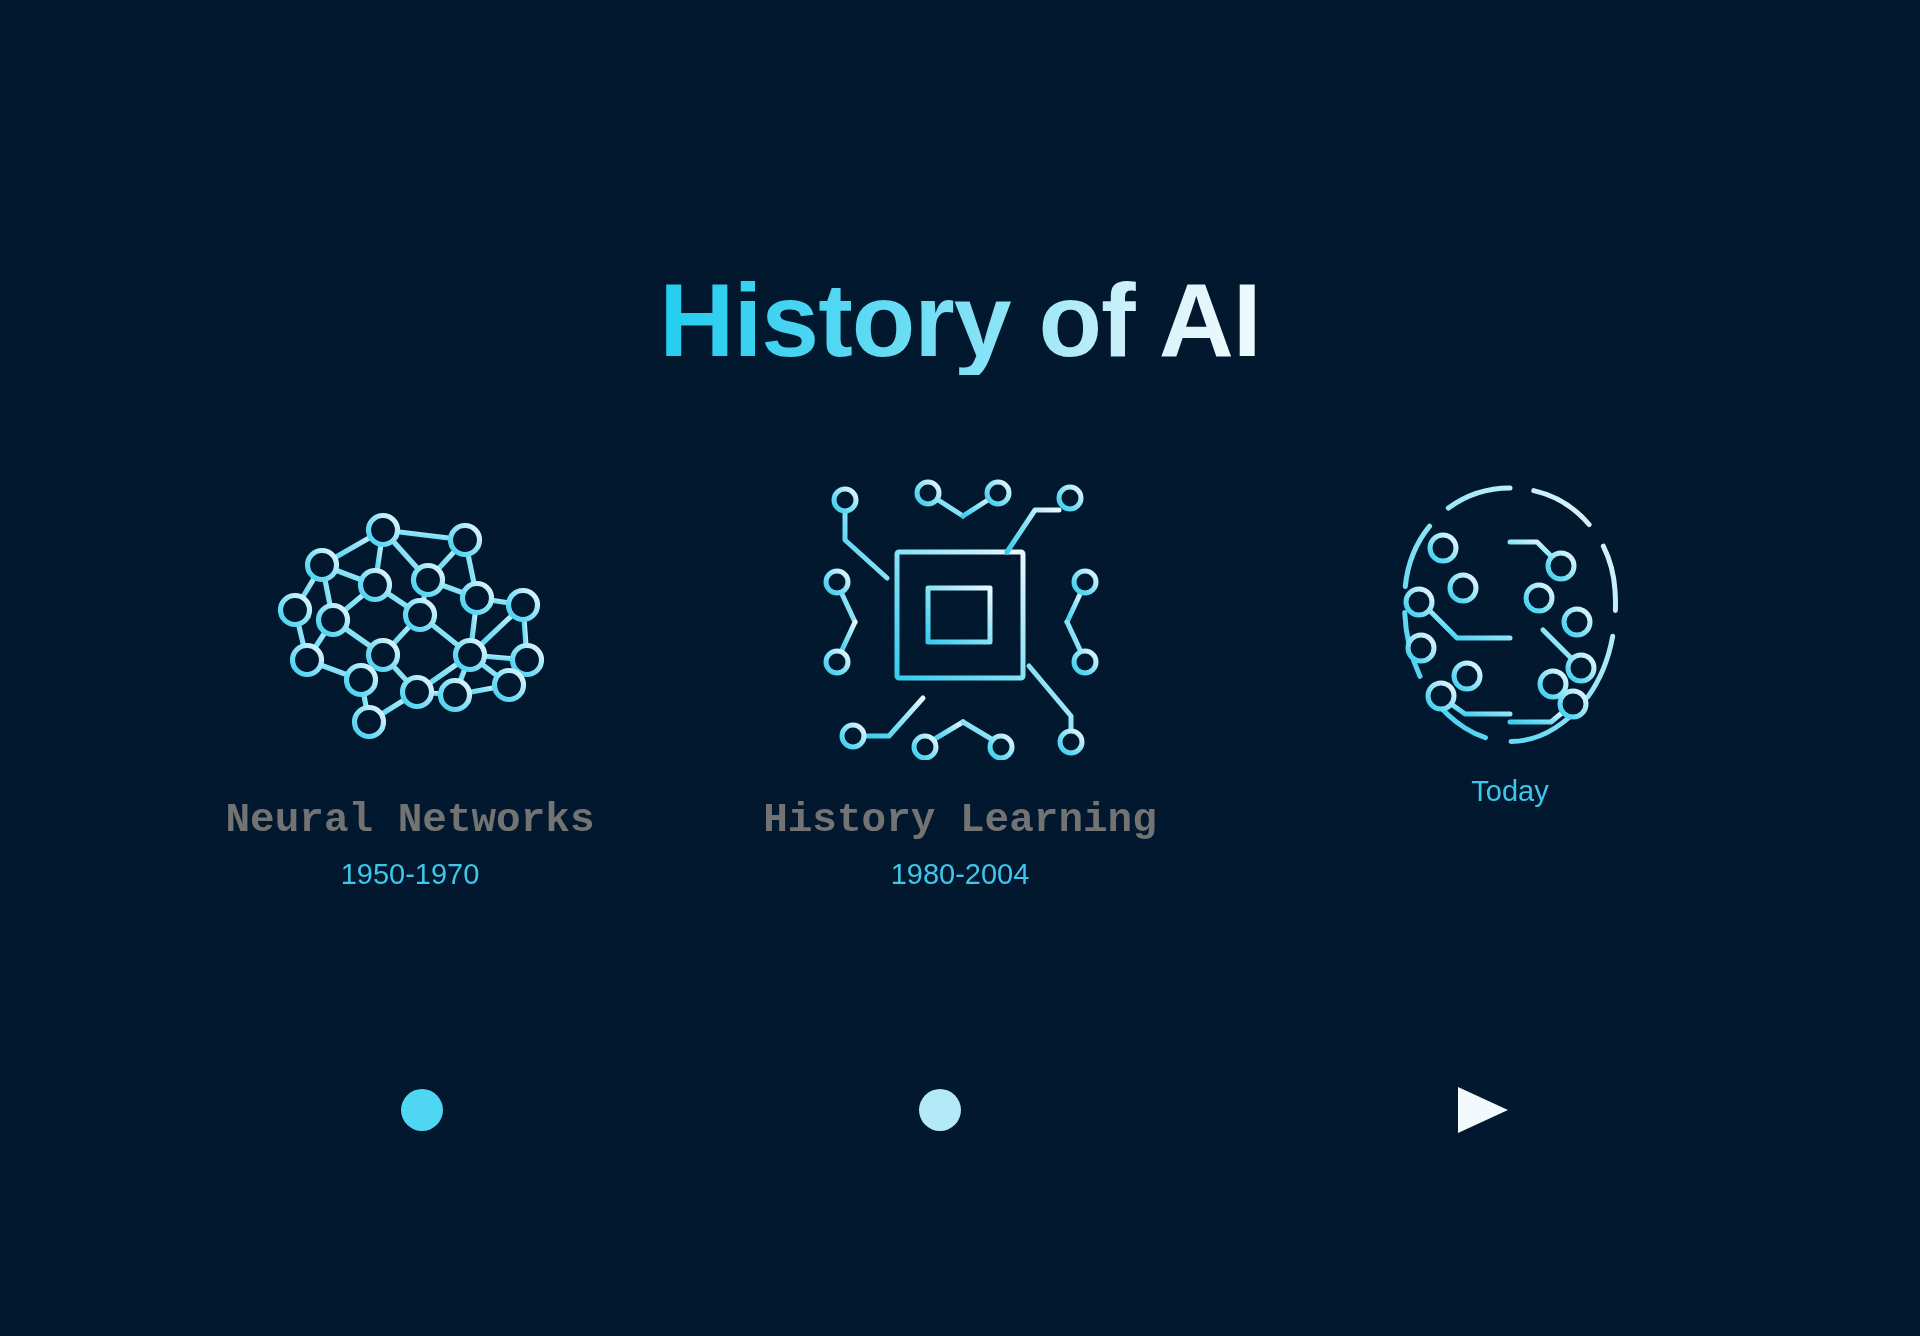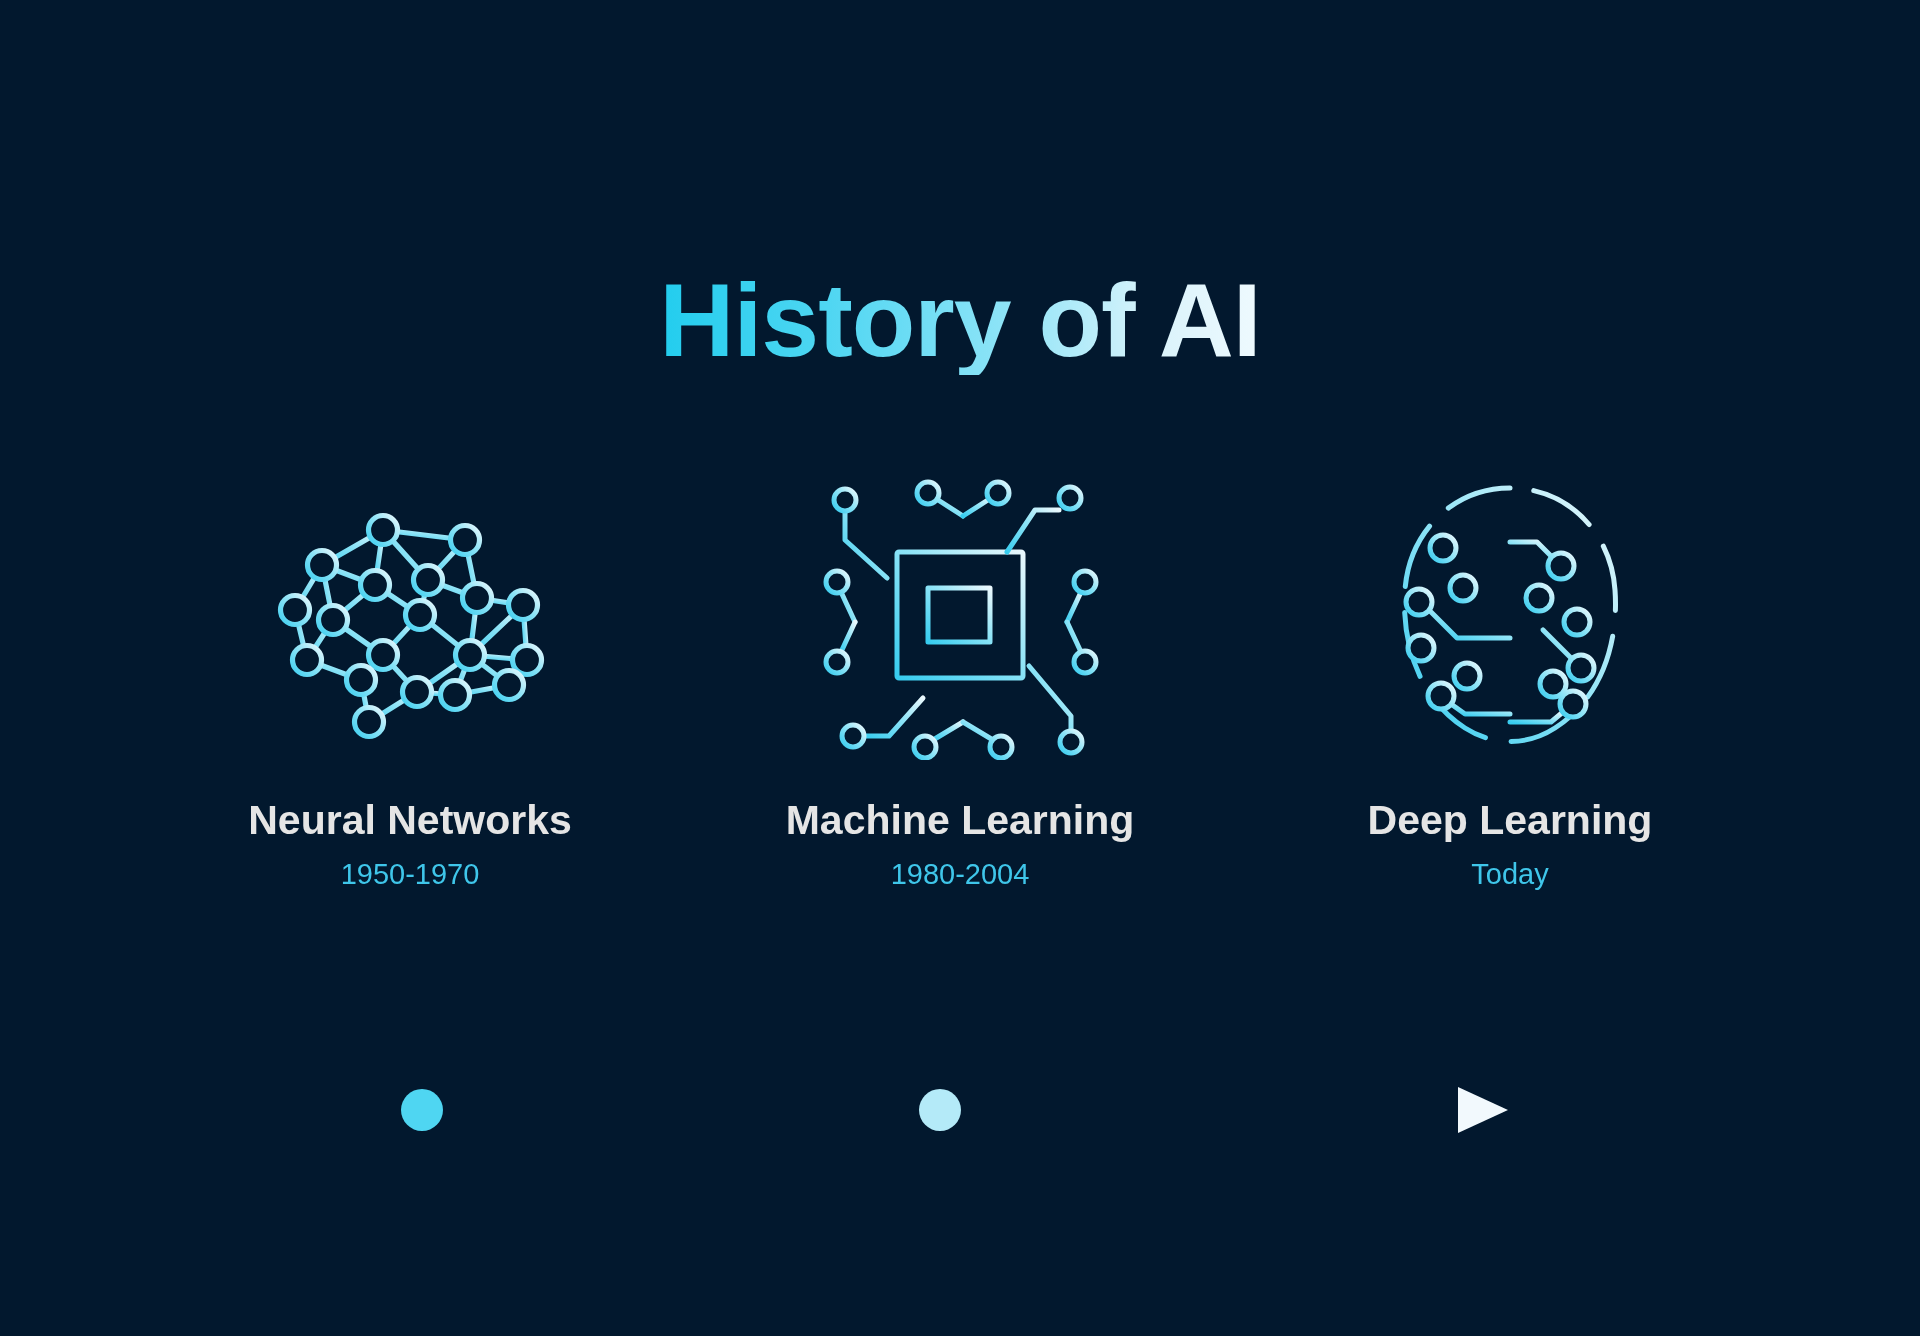--- a/index.html
+++ b/index.html
@@ -65,23 +65,24 @@
     display: flex;
     align-items: center;
     justify-content: center;
   }
   .icon-box svg { display: block; }
 
   .card-title {
     margin-top: 38px;
     font-size: 41px;
     font-weight: 700;
-    color: #e5e5e5;
+    color: #737373;
     line-height: 1.1;
     white-space: nowrap;
+    font-family: Liberation Mono, monospace;
   }
   .card-sub {
     margin-top: 16px;
     font-size: 29px;
     font-weight: 400;
     color: #3FC6EA;
     line-height: 1.1;
     white-space: nowrap;
   }
 
@@ -238,21 +239,21 @@
             <path d="M214 196 l42 50 v16"></path>
             <circle cx="256" cy="272" r="11" fill="#02182e"></circle>
 
             <path d="M96 96 v98"></path>
             <path d="M96 96 h42"></path>
             <path d="M194 96 v98"></path>
             <path d="M96 194 h42"></path>
           </g>
         </svg>
       </div>
-      <div class="card-title">Machine Learning</div>
+      <div class="card-title">History Learning</div>
       <div class="card-sub">1980-2004</div>
     </div>
 
     <div class="card">
       <div class="icon-box">
         <svg width="290" height="290" viewBox="0 0 290 290" aria-hidden="true">
           <defs>
             <linearGradient id="dlGrad" x1="0" y1="1" x2="1" y2="0">
               <stop offset="0%" stop-color="#37CCEF"></stop>
               <stop offset="50%" stop-color="#8FE4F7"></stop>
@@ -291,21 +292,20 @@
             <circle cx="212" cy="152" r="13" fill="#02182e"></circle>
             <path d="M178 160 L 206 188"></path>
             <circle cx="216" cy="198" r="13" fill="#02182e"></circle>
             <path d="M145 214 H 174"></path>
             <circle cx="188" cy="214" r="13" fill="#02182e"></circle>
             <path d="M145 252 H 186 L 198 242"></path>
             <circle cx="208" cy="234" r="13" fill="#02182e"></circle>
           </g>
         </svg>
       </div>
-      <div class="card-title">Deep Learning</div>
       <div class="card-sub">Today</div>
     </div>
 
   </div>
 
   <div class="timeline">
     <svg width="1130" height="90" viewBox="0 0 1130 90" aria-hidden="true">
       <defs>
         <linearGradient id="tlGrad" x1="0" y1="0" x2="1" y2="0">
           <stop offset="0%" stop-color="#3FC6EA"></stop>

